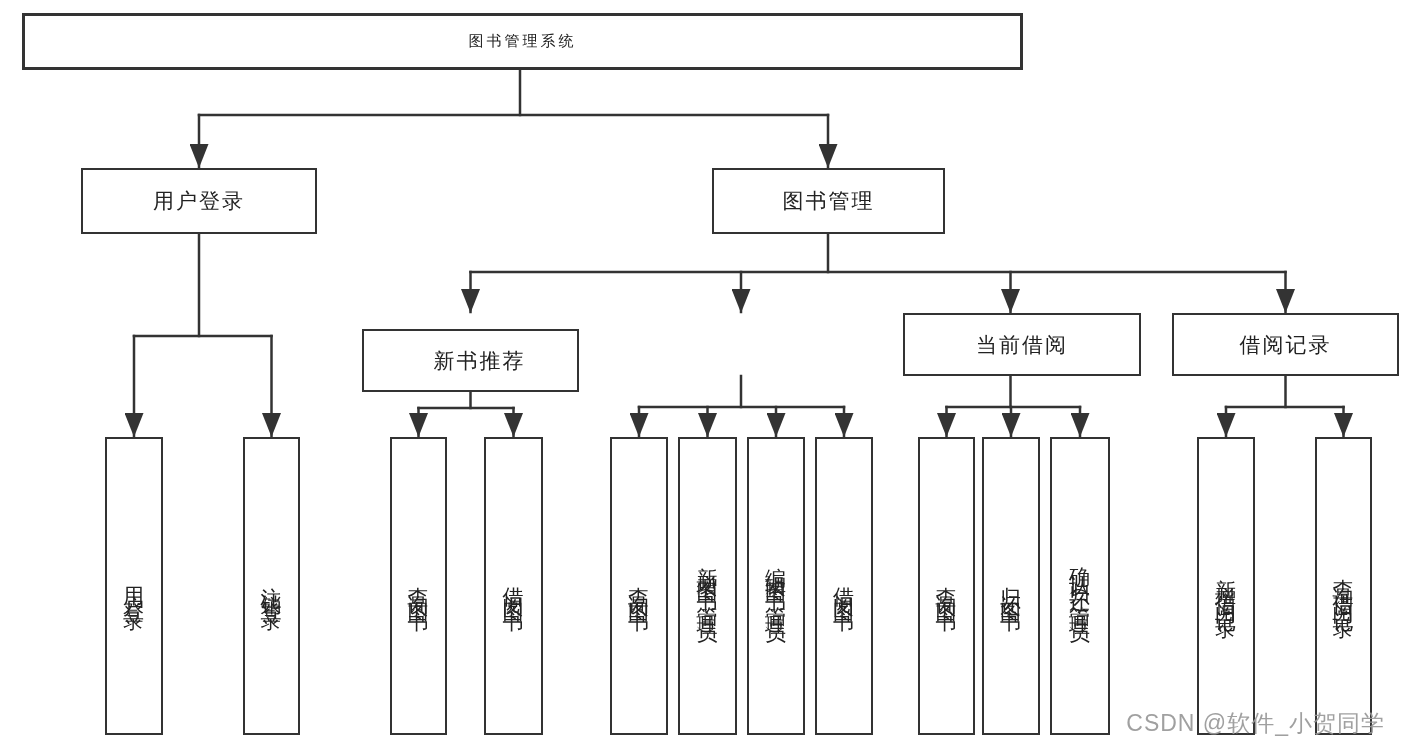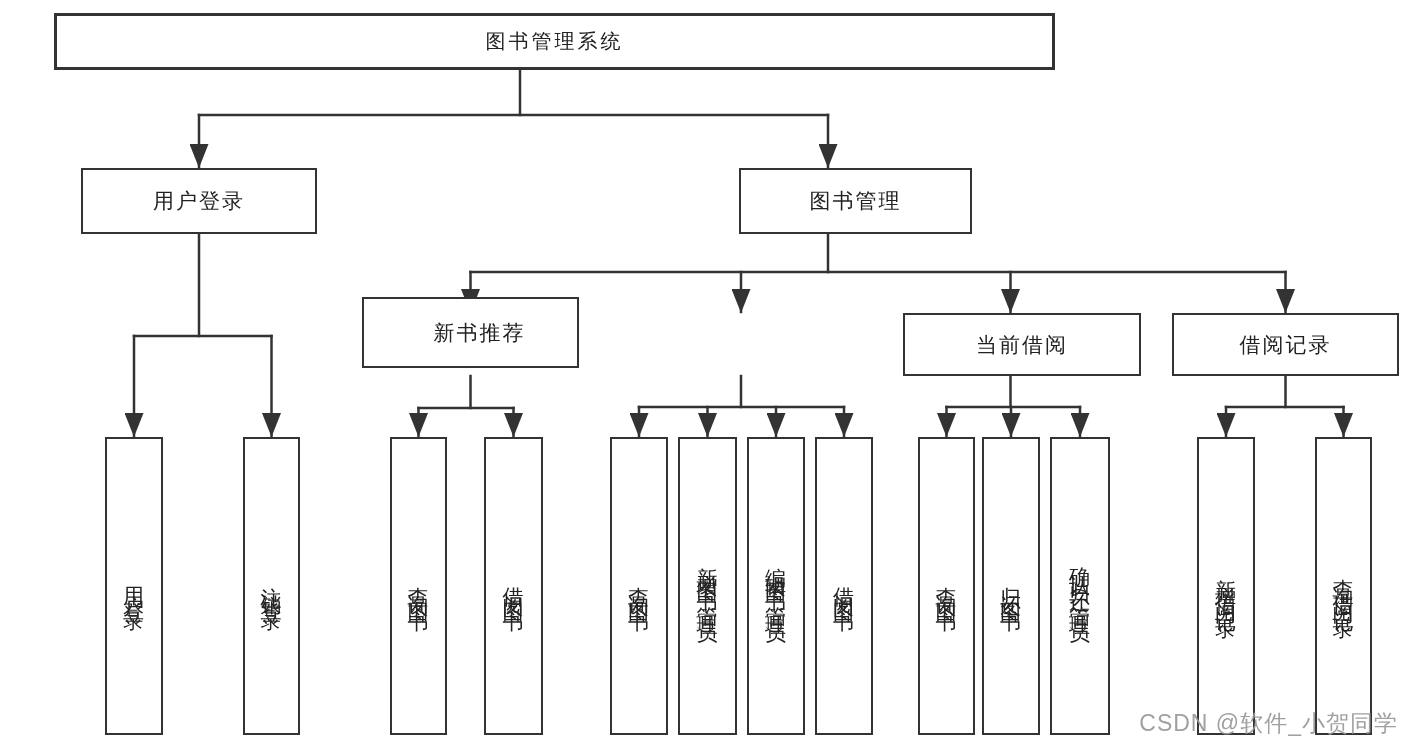--- a/index.html
+++ b/index.html
@@ -17,31 +17,31 @@
     box-sizing: border-box;
     border: 2.5px solid #333333;
     background: #ffffff;
     color: #222222;
     display: flex;
     align-items: center;
     justify-content: center;
     text-align: center;
   }
   .h-box { font-size: 21px; letter-spacing: 2px; white-space: nowrap; }
-  .root-box { font-size: 20px; letter-spacing: 3px; margin-left: 32px; }
+  .root-box { font-size: 15px; letter-spacing: 3px; }
   .v-box {
     writing-mode: vertical-rl;
     text-orientation: mixed;
     font-size: 21px;
     letter-spacing: 8px;
     line-height: 1;
   }
   .watermark {
     position: absolute;
-    right: 7px;
+    right: 20px;
     bottom: 8px;
     font-size: 23px;
     color: rgba(152, 152, 152, 0.92);
     letter-spacing: 1px;
     white-space: nowrap;
   }
 </style>
 </head>
 <body>
 
@@ -108,23 +108,23 @@
         <line x1="1226" y1="407" x2="1343.5" y2="407"></line>
         <line x1="1226" y1="407" x2="1226" y2="436" marker-end="url(#ah)"></line>
         <line x1="1343.5" y1="407" x2="1343.5" y2="436" marker-end="url(#ah)"></line>
       </g>
     </g>
   </svg>
 
   <div class="box h-box root-box" style="left:22px; top:13px; width:1001px; height:57px; border-width:3px;">图书管理系统</div>
 
   <div class="box h-box" style="left:81px; top:168px; width:236px; height:66px;">用户登录</div>
-  <div class="box h-box" style="left:712px; top:168px; width:233px; height:66px;margin-left:27px;">图书管理</div>
+  <div class="box h-box" style="left:712px; top:168px; width:233px; height:66px;">图书管理</div>
 
-  <div class="box h-box" style="left:362px; top:297px; width:217px; height:71px;padding-left:18px;">新书推荐</div>
+  <div class="box h-box" style="left:362px; top:329px; width:217px; height:63px;padding-left:18px;">新书推荐</div>
   <div class="box h-box" style="left:903px; top:313px; width:238px; height:63px;">当前借阅</div>
   <div class="box h-box" style="left:1172px; top:313px; width:227px; height:63px;">借阅记录</div>
 
   <div class="box v-box" style="left:105px; top:437px; width:58px; height:298px;">用户登录</div>
   <div class="box v-box" style="left:243px; top:437px; width:57px; height:298px;">注销登录</div>
 
   <div class="box v-box" style="left:390px; top:437px; width:57px; height:298px;">查询图书</div>
   <div class="box v-box" style="left:484px; top:437px; width:59px; height:298px;">借阅图书</div>
 
   <div class="box v-box" style="left:610px; top:437px; width:58px; height:298px;">查询图书</div>

